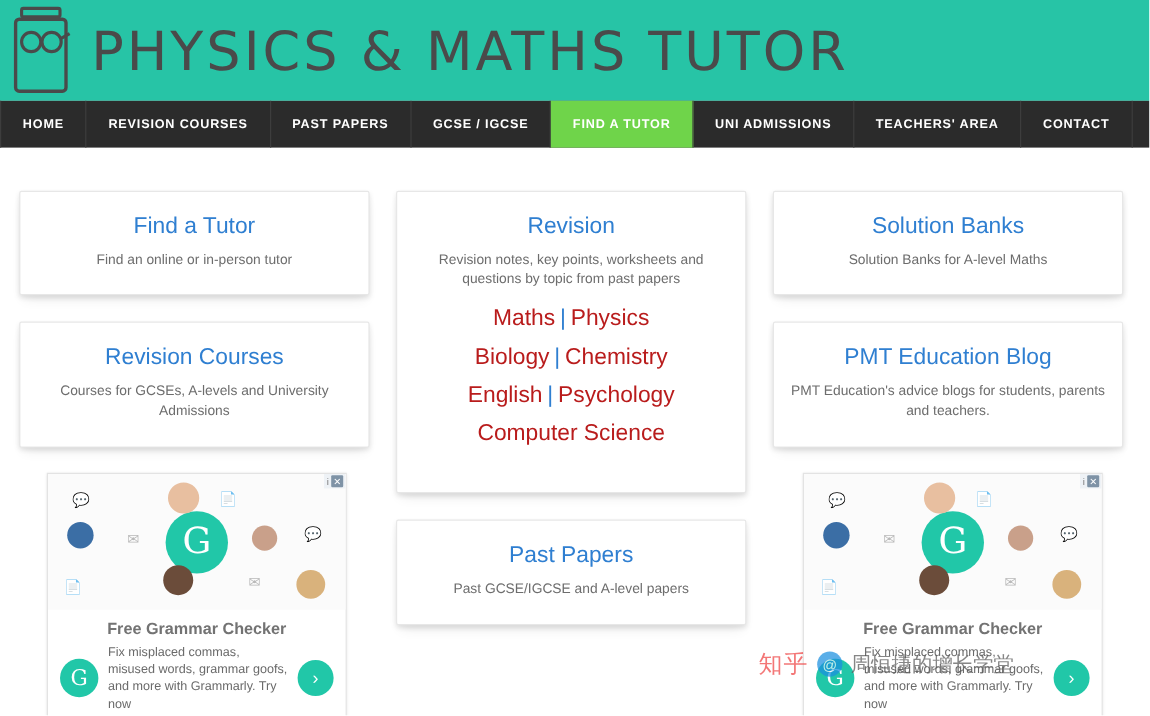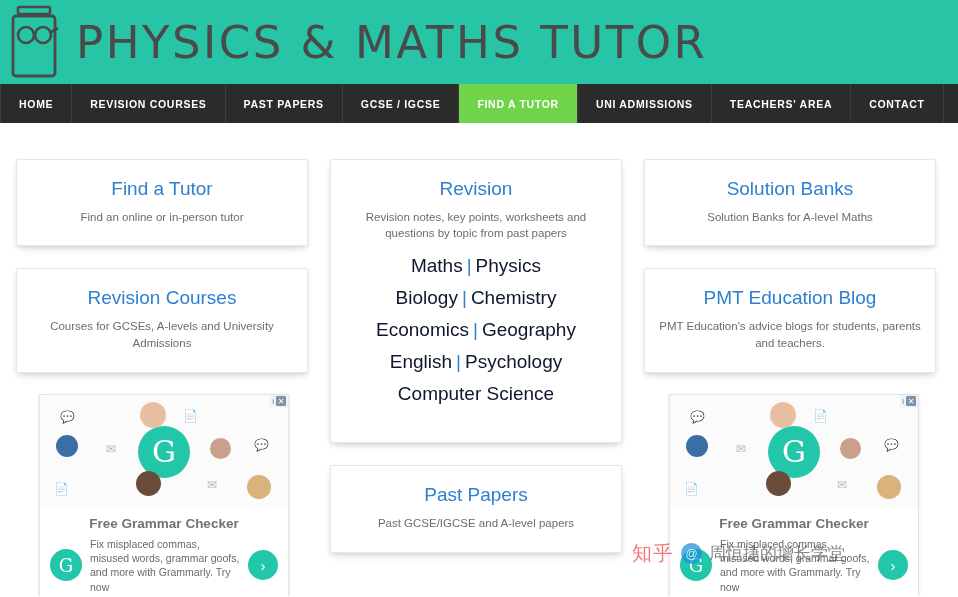--- a/index.html
+++ b/index.html
@@ -104,21 +104,21 @@
 
   
   .card-revision { padding: 18px 16px 26px 16px; }
   .card-revision .card-sub { margin-bottom: 14px; }
   .subject-row {
     color: #2f7fd1;
     font-size: 19px;
     line-height: 1.0;
     margin: 13px 0;
   }
-  .subject-row a { color: #0f172a; text-decoration: none; cursor: pointer; }
+  .subject-row a { color: #b91c1c; text-decoration: none; cursor: pointer; }
   .sep { color: #2f7fd1; padding: 0 4px; }
 
   
   .ad {
     position: absolute;
     width: 250px;
     height: 209px;
     background: #ffffff;
     border: 1px solid #e3e3e3;
     box-shadow: 0 1px 3px rgba(0,0,0,0.12);
@@ -277,23 +277,20 @@
         <div class="card-title">Revision</div>
         <div class="card-sub">Revision notes, key points, worksheets and questions by topic from past papers</div>
 
         <div class="subject-row">
           <a>Maths</a><span class="sep">|</span><a>Physics</a>
         </div>
         <div class="subject-row">
           <a>Biology</a><span class="sep">|</span><a>Chemistry</a>
         </div>
         <div class="subject-row">
-          <a>Economics</a><span class="sep">|</span><a>Geography</a>
-        </div>
-        <div class="subject-row">
           <a>English</a><span class="sep">|</span><a>Psychology</a>
         </div>
         <div class="subject-row">
           <a>Computer Science</a>
         </div>
       </div>
 
       <div class="card">
         <div class="card-title">Past Papers</div>
         <div class="card-sub">Past GCSE/IGCSE and A-level papers</div>

